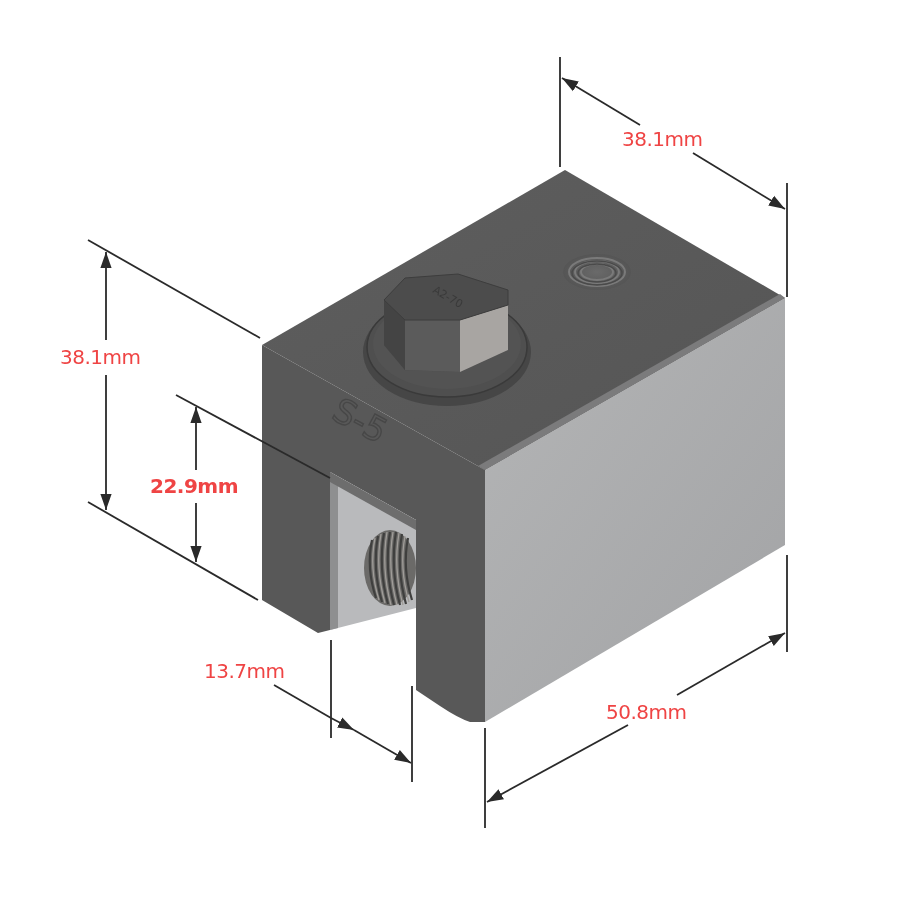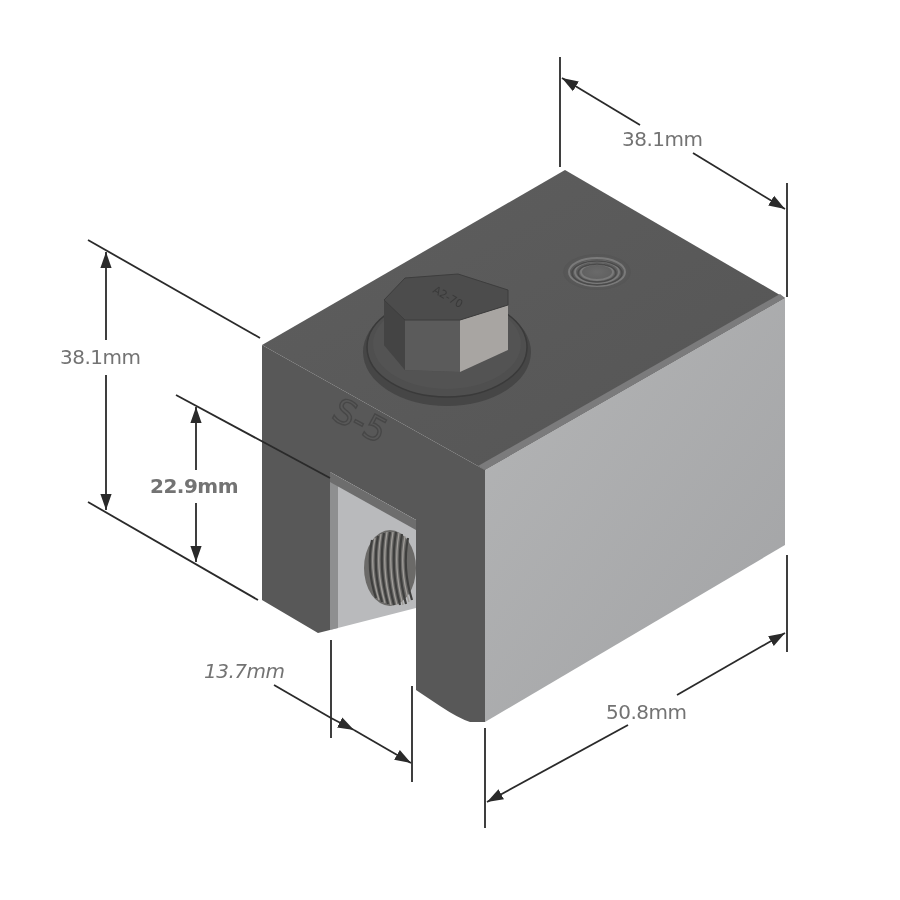--- a/index.html
+++ b/index.html
@@ -1,19 +1,19 @@
 <!DOCTYPE html>
 <html><head>
 <meta charset="utf-8">
 <style>
   html, body { margin: 0; padding: 0; background: #ffffff; }
   body { width: 900px; height: 900px; position: relative; overflow: hidden;
          font-family: "DejaVu Sans", "Liberation Sans", sans-serif; }
   #diagram { position: absolute; left: 0; top: 0; width: 900px; height: 900px; }
-  .dim-label { position: absolute; font-size: 20px; color: #737373; letter-spacing: -0.5px;
+  .dim-label { position: absolute; font-size: 20px; color: #ef4444; letter-spacing: -0.5px;
                white-space: nowrap; background: transparent; }
   .emboss { font-family: "DejaVu Sans", sans-serif; }
 </style>
 </head>
 <body>
 
 <div id="diagram">
   <svg width="900" height="900" viewBox="0 0 900 900">
     <defs>
       <marker id="arr" viewBox="0 0 10 10" refX="10" refY="5" markerWidth="9" markerHeight="9" orient="auto-start-reverse">
@@ -127,15 +127,15 @@
       <line x1="787" y1="555" x2="787" y2="652"></line>
       <line x1="628" y1="725" x2="487" y2="802" marker-end="url(#arr)"></line>
       <line x1="677" y1="695" x2="785" y2="633" marker-end="url(#arr)"></line>
     </g>
   </svg>
 
   
   <div class="dim-label" style="left:622px; top:127px;">38.1mm</div>
   <div class="dim-label" style="left:60px; top:345px;">38.1mm</div>
   <div class="dim-label" style="left:150px; top:474px;font-weight:bold;">22.9mm</div>
-  <div class="dim-label" style="left:204px; top:659px;font-style:italic;">13.7mm</div>
+  <div class="dim-label" style="left:204px; top:659px;">13.7mm</div>
   <div class="dim-label" style="left:606px; top:700px;">50.8mm</div>
 </div>
 
 </body></html>

